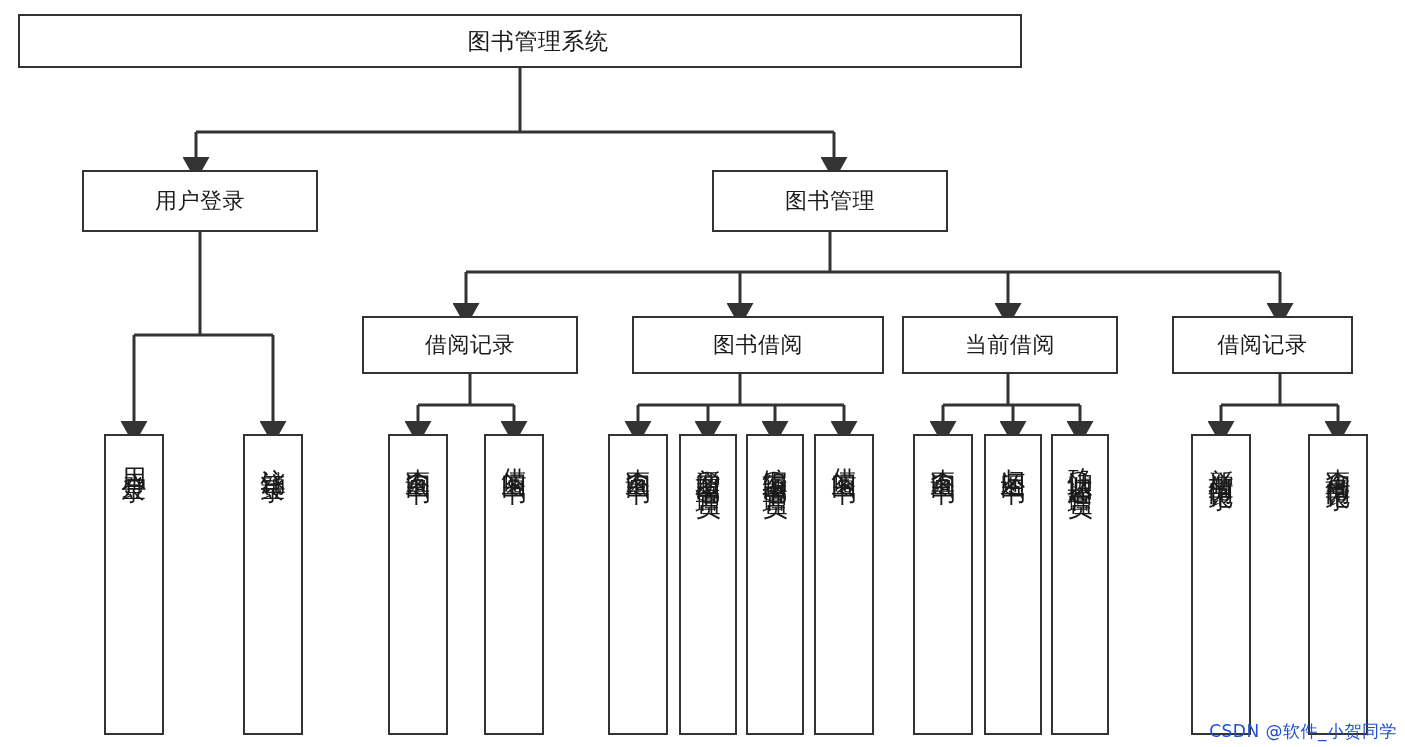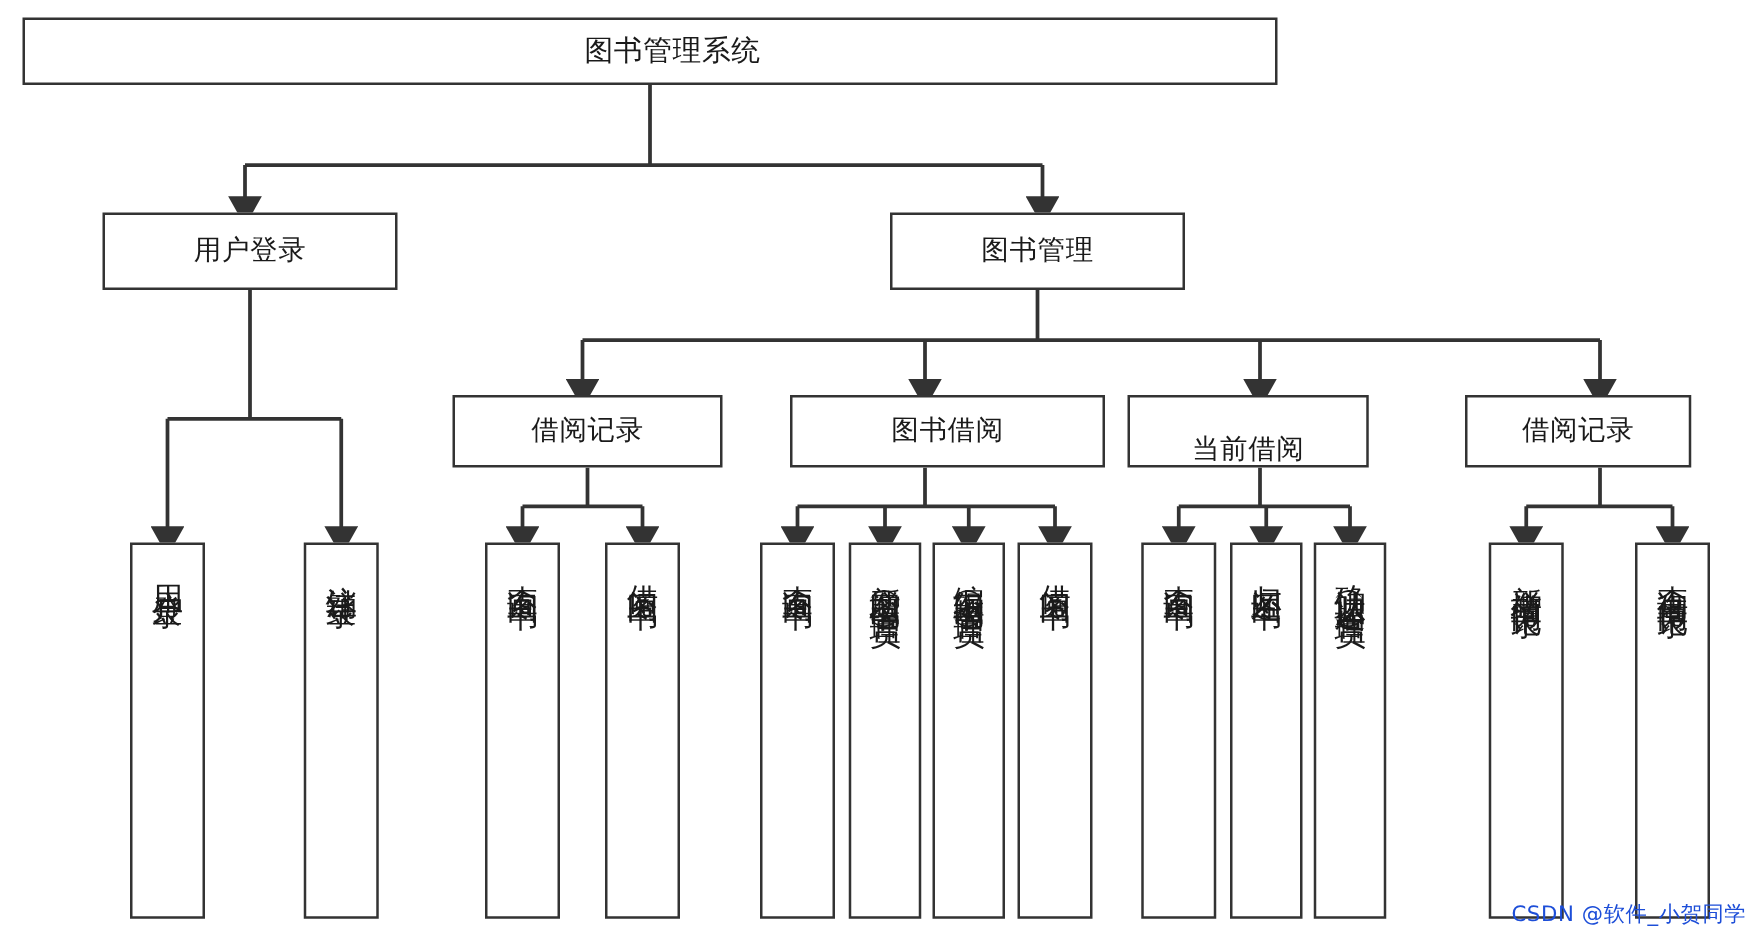--- a/index.html
+++ b/index.html
@@ -128,21 +128,21 @@
   <div class="node horiz" style="left:712px;top:170px;width:236px;height:62px;text-align:right;">
     <span class="label">图书管理</span>
   </div>
 
   <div class="node horiz" style="left:362px;top:316px;width:216px;height:58px;">
     <span class="label">借阅记录</span>
   </div>
   <div class="node horiz" style="left:632px;top:316px;width:252px;height:58px;">
     <span class="label">图书借阅</span>
   </div>
-  <div class="node horiz" style="left:902px;top:316px;width:193px;height:58px;align-items:flex-end;">
+  <div class="node horiz" style="left:902px;top:316px;width:216px;height:58px;">
     <span class="label">当前借阅</span>
   </div>
   <div class="node horiz" style="left:1172px;top:316px;width:181px;height:58px;">
     <span class="label">借阅记录</span>
   </div>
 
   <div class="node vert" style="left:104px;top:434px;width:60px;height:301px;">
     <span class="label">用户登录</span>
   </div>
   <div class="node vert" style="left:243px;top:434px;width:60px;height:301px;">

